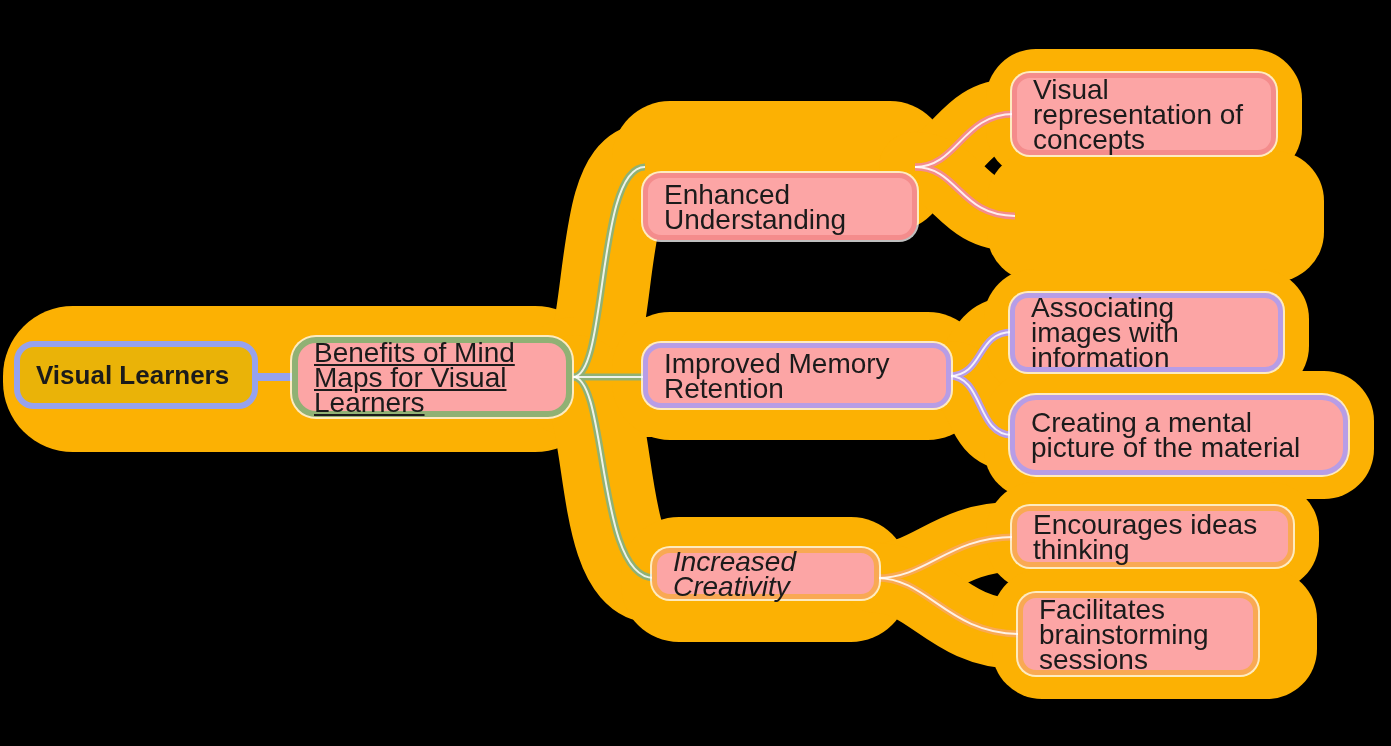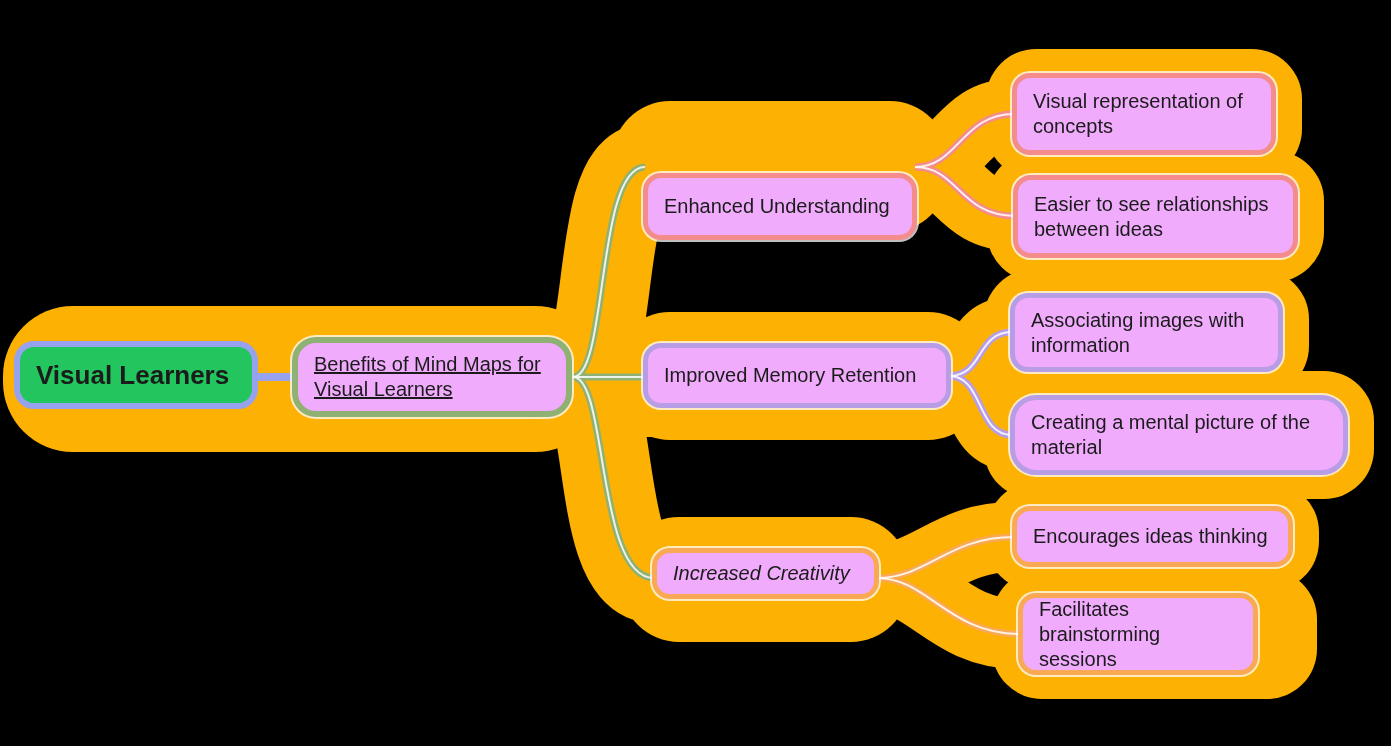--- a/index.html
+++ b/index.html
@@ -6,32 +6,32 @@
   #canvas {
     position:relative;
     width:1391px; height:746px;
     background:#000;
     font-family:"Liberation Sans", sans-serif;
     overflow:hidden;
   }
   #blob-layer { position:absolute; left:0; top:0; z-index:0; }
   .node {
     position:absolute; z-index:2;
-    background:#f0abfc;
+    background:#fca5a5;
     border:5px solid #ccc;
     border-radius:18px;
     box-sizing:border-box;
     display:flex; align-items:center;
     padding:6px 14px 6px 16px;
-    font-size:20px; line-height:25px;
+    font-size:28px; line-height:25px;
     color:#1b1b1b;
     box-shadow:0 0 0 2px rgba(255,255,255,0.75);
   }
   .node-root {
-    background:#22c55e;
+    background:#eab308;
     border:6px solid #96A2EE;
     border-radius:20px;
     font-weight:bold; font-size:26px; line-height:28px;
     box-shadow:none;
   }
   .node-benefits   { border-color:#90B174; border-width:6px; border-radius:24px;text-decoration:underline; }
   .b-salmon { border-color:#F48C8C; }
   .b-purple { border-color:#B79DE6; }
   .b-orange { border-color:#F9A953; }
 
@@ -121,23 +121,20 @@
   <div id="n-benefits" class="node node-benefits">
     <span>Benefits of Mind Maps for Visual Learners</span>
   </div>
 
   <div id="n-enhanced" class="node b-salmon">
     <span>Enhanced Understanding</span>
   </div>
   <div id="n-c1" class="node b-salmon">
     <span>Visual representation of concepts</span>
   </div>
-  <div id="n-c2" class="node b-salmon">
-    <span>Easier to see relationships between ideas</span>
-  </div>
 
   <div id="n-improved" class="node b-purple">
     <span>Improved Memory Retention</span>
   </div>
   <div id="n-c3" class="node b-purple">
     <span>Associating images with information</span>
   </div>
   <div id="n-c4" class="node b-purple">
     <span>Creating a mental picture of the material</span>
   </div>

